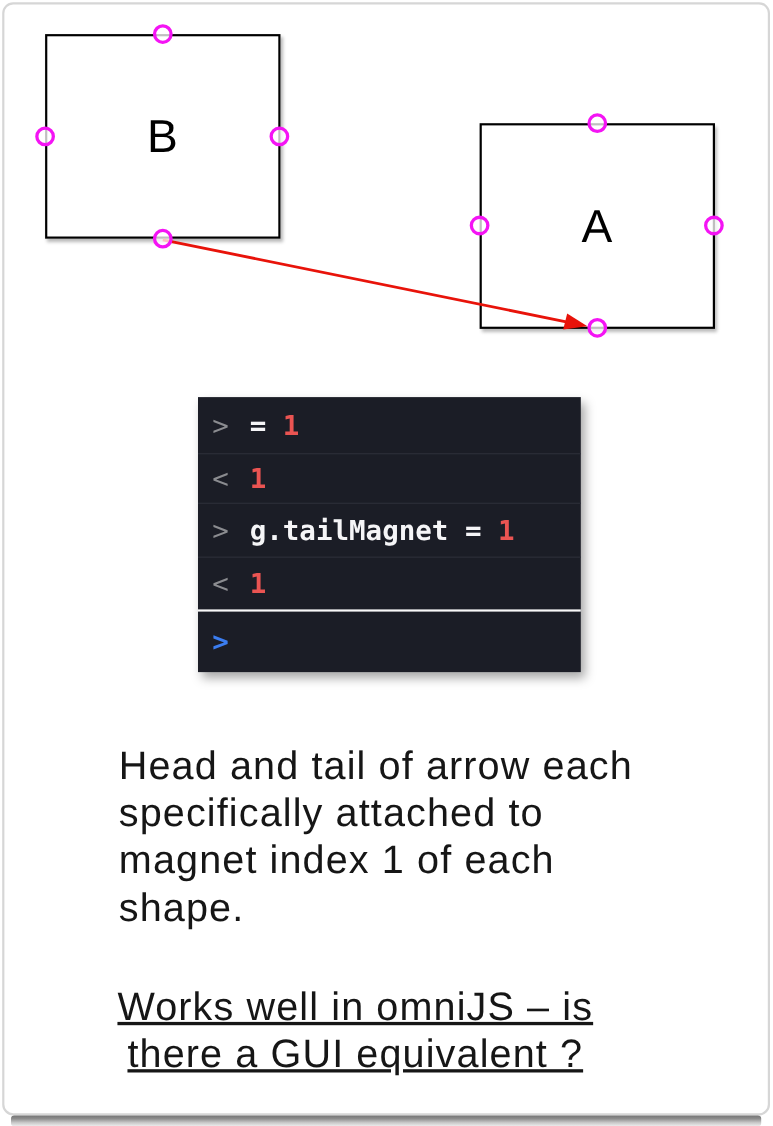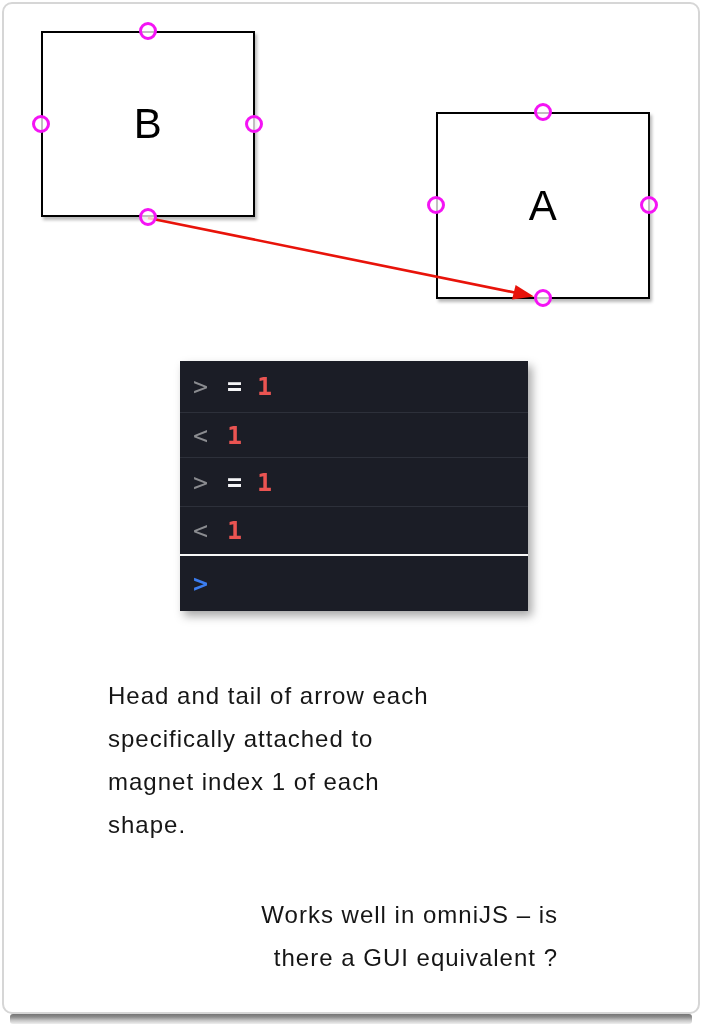--- a/index.html
+++ b/index.html
@@ -47,24 +47,24 @@
   .crow{display:flex;align-items:center;gap:17px;padding-left:13px;flex:0 0 auto;}
   .crow.sep{border-top:1px solid var(--console-separator);}
   .h51{height:51px}.h46{height:45px}.h49{height:49px}.h48{height:48px}.h54{height:54px}
   .prompt{width:17px;color:var(--console-prompt);font-weight:400;font-size:25px;}
   .code{display:inline-flex;gap:15px;font-weight:700;color:var(--console-text);}
   .num{color:var(--console-number);font-weight:700;}
   .divider{height:2px;background:var(--console-divider);flex:0 0 auto;}
   .crow.active .prompt{color:var(--console-active-prompt);font-weight:700;}
 
   
-  .caption{position:absolute;color:var(--caption-text);font-size:24px;
+  .caption{position:absolute;color:var(--caption-text);font-size:36px;
     line-height:43px;letter-spacing:1px;white-space:pre-line;}
   .caption-1{left:108px;top:674px;}
-  .caption-2{left:88px;top:893px;width:470px;text-align:right;}
+  .caption-2{left:88px;top:893px;width:470px;text-align:center;text-decoration:underline;}
 
   
   .bottom-bar{position:absolute;left:10px;top:1014px;width:682px;height:10px;
     border-radius:3px;
     background:linear-gradient(180deg,#747474 0%,#8d8d8d 30%,#c7c7c7 65%,#efefef 100%);}
 </style>
 </head>
 <body>
 
 <div class="card">
@@ -102,20 +102,21 @@
     </div>
     <div class="crow sep h46">
       <span class="prompt">&lt;</span>
       <span class="code">
         <span class="num">1</span>
       </span>
     </div>
     <div class="crow sep h49">
       <span class="prompt">&gt;</span>
       <span class="code">
+        <span>g.tailMagnet</span>
         <span>=</span>
         <span class="num">1</span>
       </span>
     </div>
     <div class="crow sep h48">
       <span class="prompt">&lt;</span>
       <span class="code">
         <span class="num">1</span>
       </span>
     </div>

